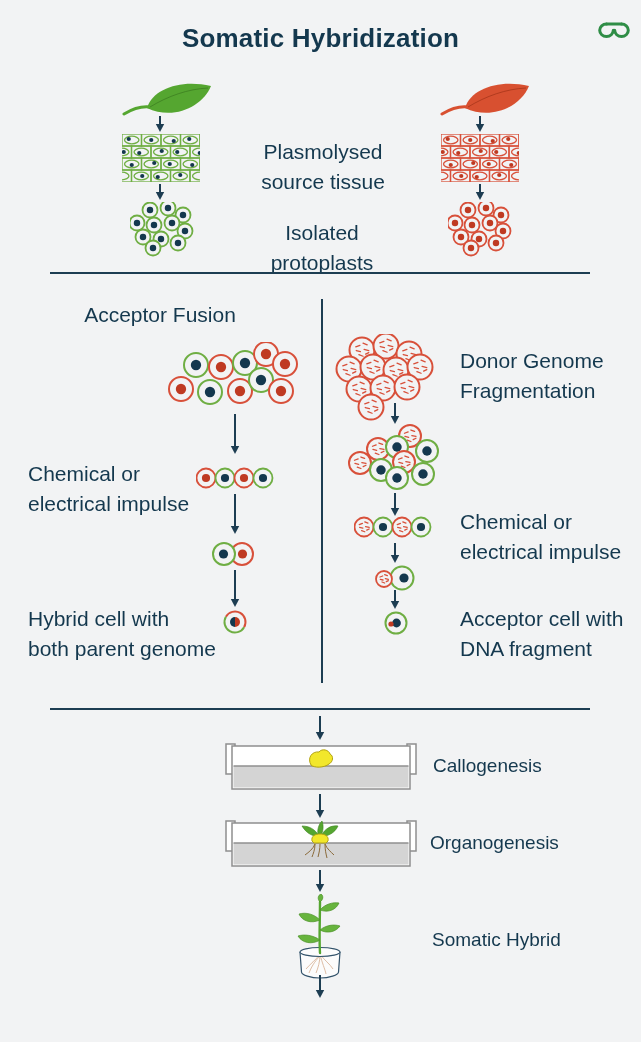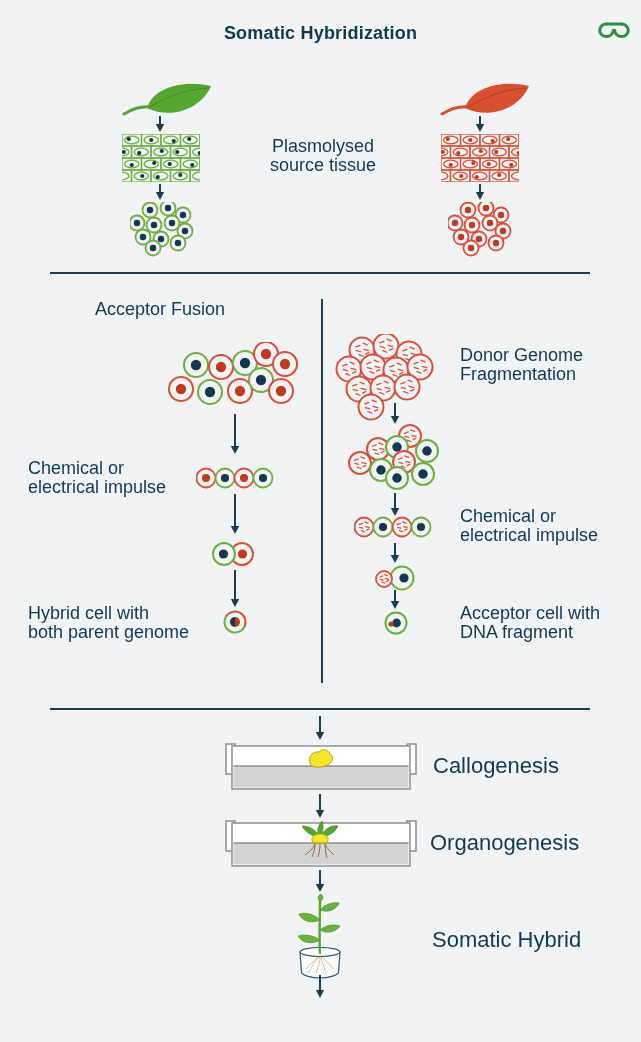--- a/index.html
+++ b/index.html
@@ -5,24 +5,24 @@
 :root{
   --background:#f2f3f4; --text:#14384e; --arrow:#1d3d52;
   --green-leaf:#55a630; --green-cell:#6fae43; --navy-dot:#14384e;
   --red-leaf:#d85030; --red-cell:#d8503a; --red-dot:#bf3a22;
   --callus-yellow:#f2e72b; --agar-gray:#d4d4d4; --dish-border:#8f8f8f;
   --logo-green:#2f8d46;
 }
 *{margin:0;padding:0;box-sizing:border-box}
 body{background:#fff;font-family:"Liberation Sans",sans-serif}
 #canvas{position:relative;width:641px;height:1042px;background:var(--background);color:var(--text);overflow:hidden}
-.title{position:absolute;left:0;top:23px;width:100%;text-align:center;font-size:18px;font-weight:700;letter-spacing:.2px;color:var(--text)}
-.label{position:absolute;font-size:18px;line-height:19px;white-space:pre-line;color:var(--text)}
+.title{position:absolute;left:0;top:23px;width:100%;text-align:center;font-size:26px;font-weight:700;letter-spacing:.2px;color:var(--text)}
+.label{position:absolute;font-size:21px;line-height:30px;white-space:pre-line;color:var(--text)}
 .label.center{text-align:center}
-.label.big{font-size:22px;line-height:22px}
+.label.big{font-size:19px;line-height:22px}
 .divider{position:absolute;height:2px;background:var(--arrow)}
 .vline{position:absolute;width:2px;background:var(--arrow)}
 svg.abs{position:absolute;display:block}
 .c-green{stroke:var(--green-cell)}
 .c-red{stroke:var(--red-cell)}
 .c-fill{fill:var(--background)}
 .c-nofill{fill:none}
 .dot-navy{fill:var(--navy-dot)}
 .dot-red{fill:var(--red-dot)}
 .frag{stroke:var(--red-cell);stroke-width:1.3;stroke-linecap:round}
@@ -256,20 +256,21 @@
       <circle cx="13" cy="35" r="7.5" stroke-width="1.8" class="c-red c-fill"></circle>
       <circle cx="13" cy="35" r="3.225" class="dot-red"></circle>
       <circle cx="31" cy="37" r="7.5" stroke-width="1.8" class="c-red c-fill"></circle>
       <circle cx="31" cy="37" r="3.225" class="dot-red"></circle>
       <circle cx="48" cy="41" r="7.5" stroke-width="1.8" class="c-red c-fill"></circle>
       <circle cx="48" cy="41" r="3.225" class="dot-red"></circle>
       <circle cx="23" cy="46" r="7.5" stroke-width="1.8" class="c-red c-fill"></circle>
       <circle cx="23" cy="46" r="3.225" class="dot-red"></circle>
     </svg>
 
+  <div class="label center" style="left:232px;top:218px;width:180px">Isolated protoplasts</div>
 
   <div class="divider" style="left:50px;top:272px;width:540px"></div>
   <div class="vline" style="left:321px;top:299px;height:384px"></div>
 
   <div class="label center" style="left:60px;top:300px;width:200px">Acceptor Fusion</div>
 
   <svg class="abs" id="sym-cluster" style="left:168px;top:342px" width="132" height="64" viewBox="0 0 132 64">
       <circle cx="28" cy="23" r="12" stroke-width="2" class="c-green c-fill"></circle>
       <circle cx="28" cy="23" r="5.16" class="dot-navy"></circle>
       <circle cx="53" cy="25" r="12" stroke-width="2" class="c-red c-fill"></circle>

